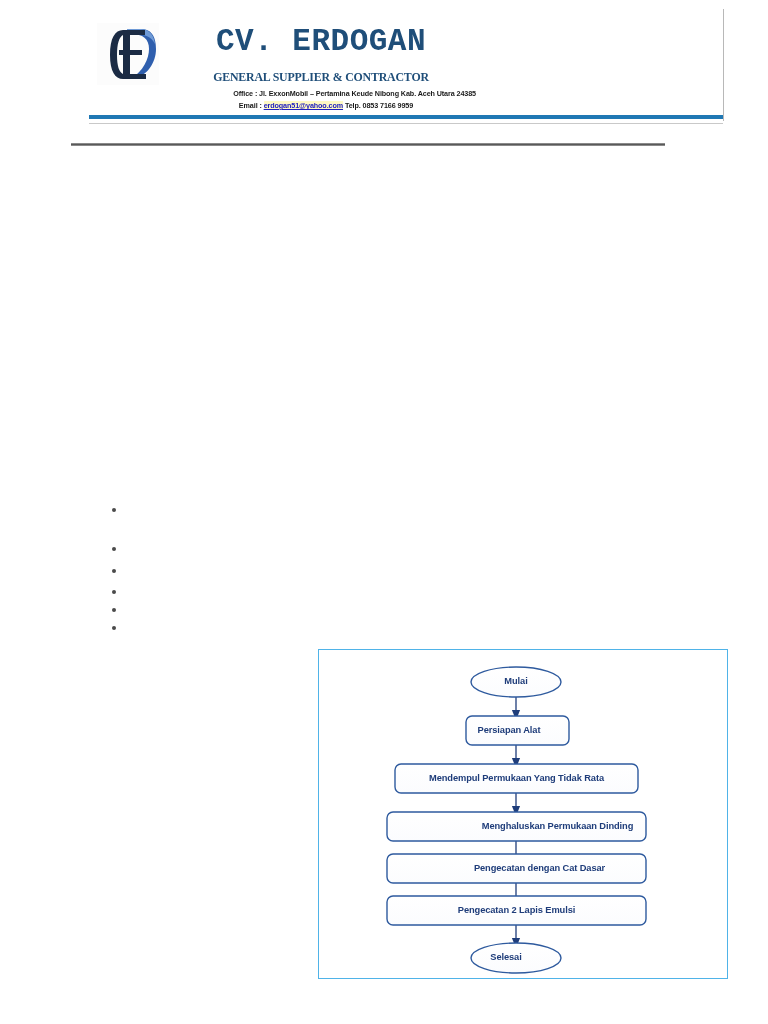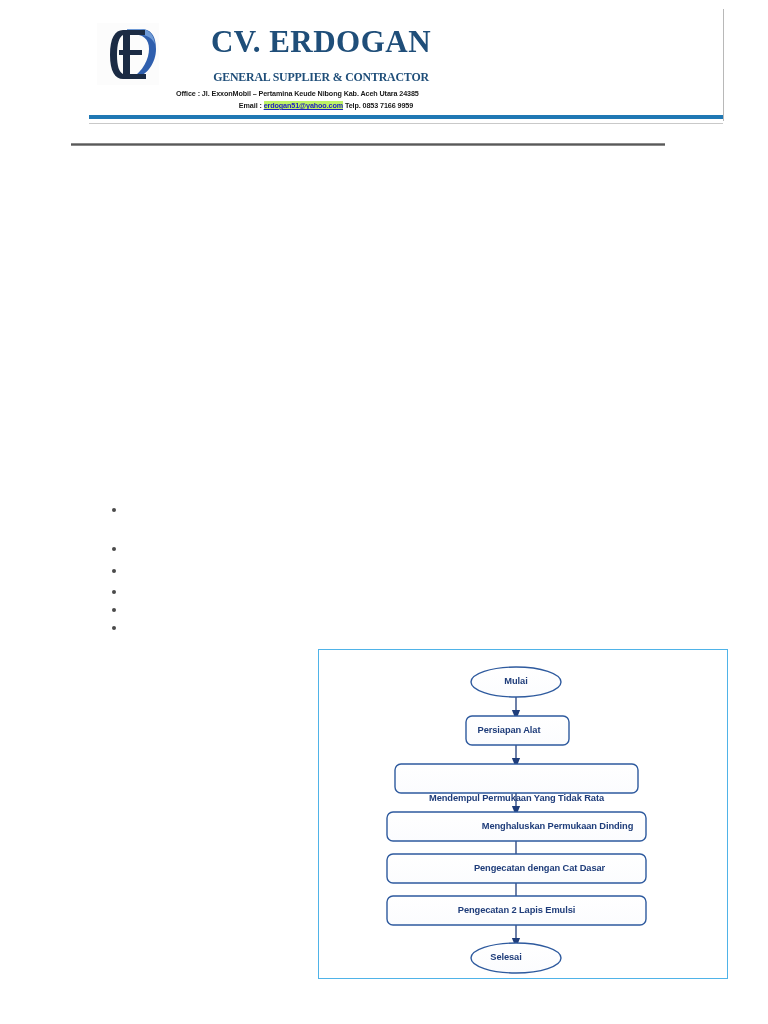--- a/index.html
+++ b/index.html
@@ -41,21 +41,21 @@
     overflow: hidden;
   }
   .logo-box svg { display: block; }
 
   .company-name {
     position: absolute;
     left: 176px;
     top: 26px;
     width: 290px;
     text-align: center;
-    font-family: Liberation Serif, serif;
+    font-family: Liberation Mono, monospace;
     font-weight: bold;
     font-size: 31px;
     letter-spacing: 0.5px;
     color: #1f4e79;
     line-height: 1.05;
   }
   .company-tagline {
     position: absolute;
     left: 176px;
     top: 70px;
@@ -66,21 +66,21 @@
     font-size: 12.5px;
     letter-spacing: -0.2px;
     color: #1f4e79;
     transform: scaleX(0.95);
   }
   .company-address {
     position: absolute;
     left: 176px;
     top: 89px;
     width: 300px;
-    text-align: left;
+    text-align: right;
     font-family: "Liberation Sans", sans-serif;
     font-weight: bold;
     font-size: 7.2px;
     letter-spacing: -0.1px;
     color: #1a1a1a;
     white-space: nowrap;
   }
   .company-contact {
     position: absolute;
     left: 176px;
@@ -90,21 +90,21 @@
     font-family: "Liberation Sans", sans-serif;
     font-weight: bold;
     font-size: 7.2px;
     letter-spacing: -0.1px;
     color: #1a1a1a;
     white-space: nowrap;
   }
   .email-link {
     color: #2020c0;
     text-decoration: underline;
-    background: #bef264;
+    background: #fef9c3;
   }
   .lh-blueband {
     position: absolute;
     left: 89px;
     top: 115px;
     width: 634px;
     height: 4px;
     background: #1f78b4;
   }
   .lh-grayline {
@@ -273,18 +273,18 @@
 
     <rect x="68" y="204" width="259" height="29" rx="6" ry="6" fill="url(#nodeFill)" stroke="#2e5a9e" stroke-width="1.4"></rect>
 
     <rect x="68" y="246" width="259" height="29" rx="6" ry="6" fill="url(#nodeFill)" stroke="#2e5a9e" stroke-width="1.4"></rect>
 
     <ellipse cx="197" cy="308" rx="45" ry="15" fill="url(#nodeFill)" stroke="#2e5a9e" stroke-width="1.4"></ellipse>
   </svg>
 
   <div class="fc-node-label" style="left:152px; top:27px;  width:90px;">Mulai</div>
   <div class="fc-node-label" style="left:147px; top:76px;  width:86px;">Persiapan Alat</div>
-  <div class="fc-node-label" style="left:76px;  top:124px; width:243px;margin-top:20px;">Mendempul Permukaan Yang Tidak Rata</div>
+  <div class="fc-node-label" style="left:76px;  top:124px; width:243px;">Mendempul Permukaan Yang Tidak Rata</div>
   <div class="fc-node-label" style="left:68px;  top:172px; width:259px;padding-left:41px;">Menghaluskan Permukaan Dinding</div>
   <div class="fc-node-label" style="left:68px;  top:214px; width:305px;">Pengecatan dengan Cat Dasar</div>
   <div class="fc-node-label" style="left:68px;  top:256px; width:259px;">Pengecatan 2 Lapis Emulsi</div>
   <div class="fc-node-label" style="left:152px; top:303px; width:70px;">Selesai</div>
 </div>
 
 </body></html>

